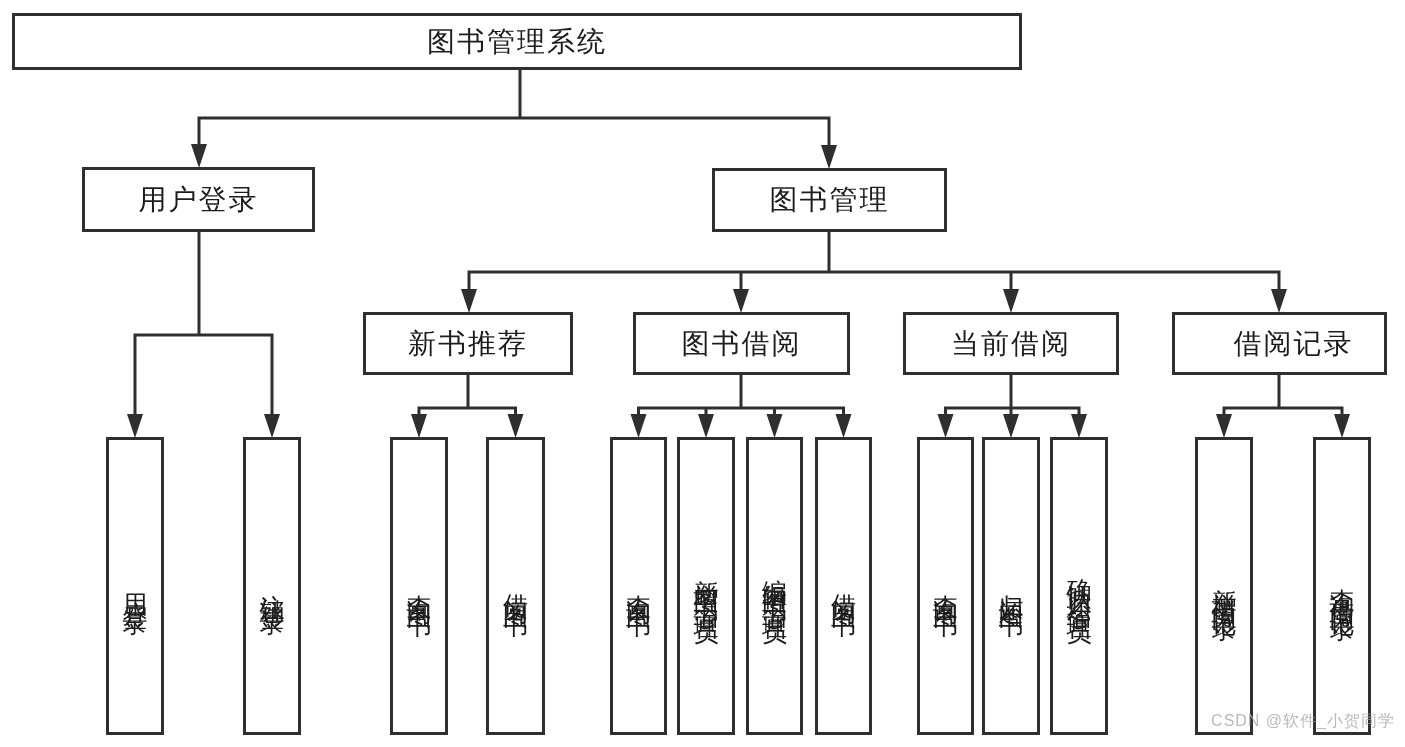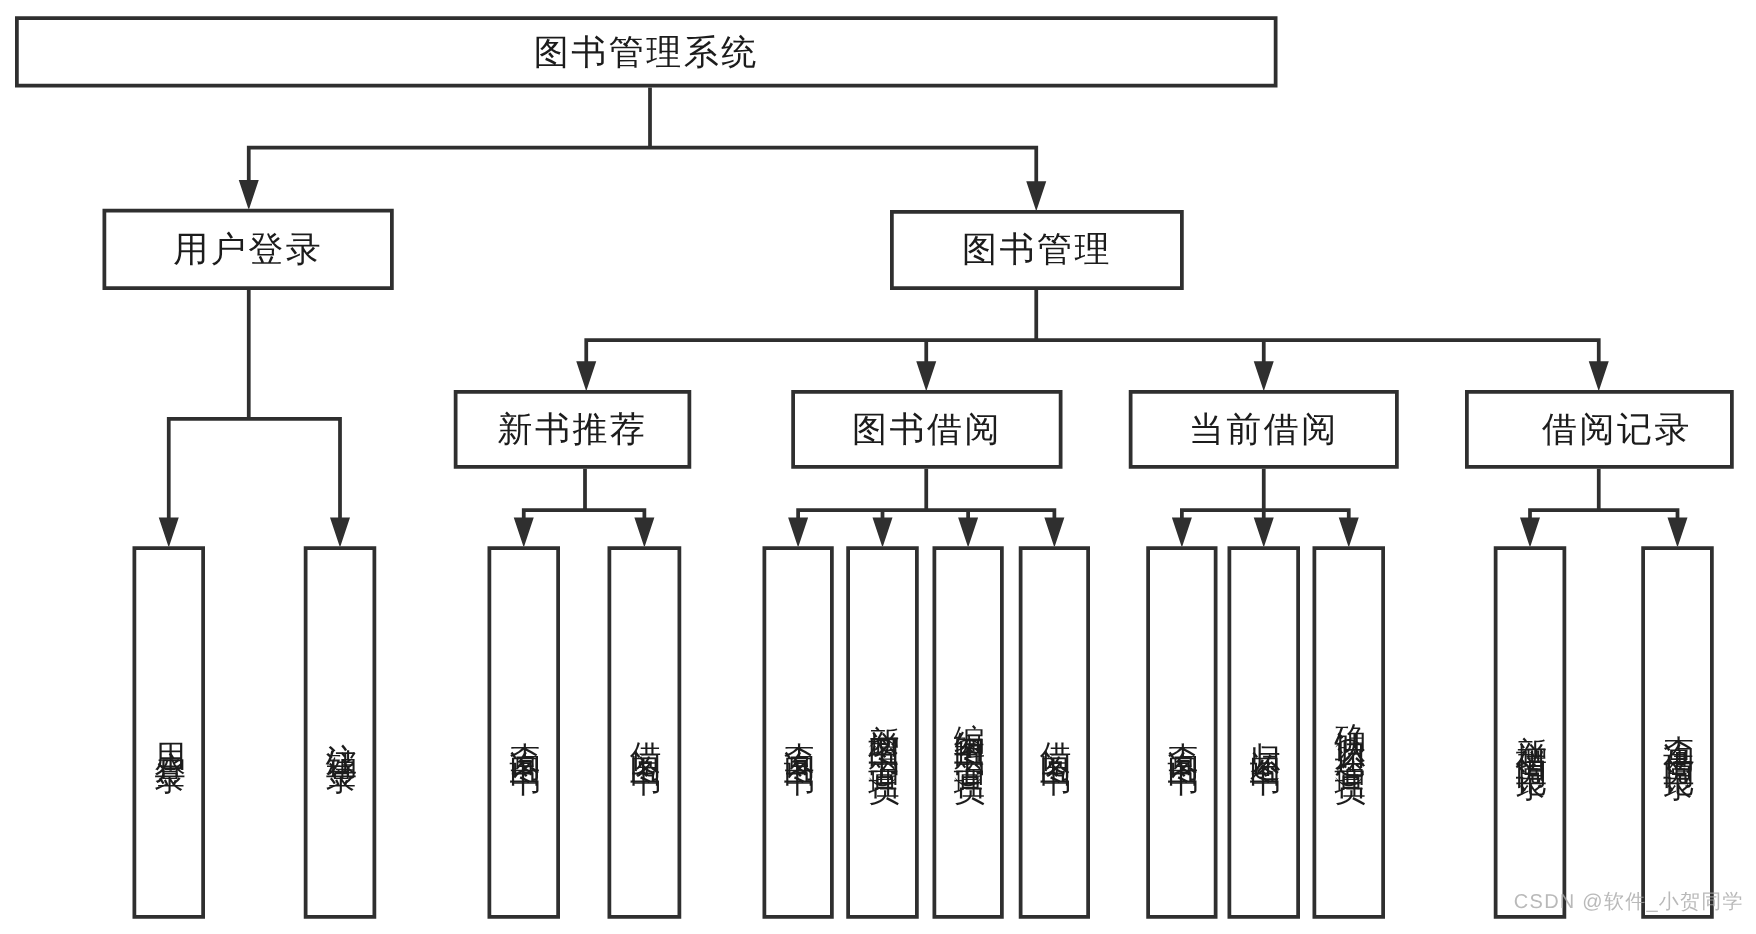--- a/index.html
+++ b/index.html
@@ -81,21 +81,21 @@
       M1071 414 L1087 414 L1079 438 Z
       M1216 414 L1232 414 L1224 438 Z
       M1334 414 L1350 414 L1342 438 Z"></path>
   </svg>
 
   <div class="node h" style="left:12px;top:13px;width:1010px;height:57px;">图书管理系统</div>
 
   <div class="node h" style="left:82px;top:167px;width:233px;height:65px;">用户登录</div>
   <div class="node h" style="left:712px;top:168px;width:235px;height:64px;">图书管理</div>
 
-  <div class="node h" style="left:363px;top:312px;width:190px;height:63px;">新书推荐</div>
+  <div class="node h" style="left:363px;top:312px;width:210px;height:63px;">新书推荐</div>
   <div class="node h" style="left:633px;top:312px;width:217px;height:63px;">图书借阅</div>
   <div class="node h" style="left:903px;top:312px;width:216px;height:63px;">当前借阅</div>
   <div class="node h" style="left:1172px;top:312px;width:215px;height:63px;padding-left:28px;">借阅记录</div>
 
   <div class="node v" style="left:106px;top:437px;width:58px;height:298px;">用户登录</div>
   <div class="node v" style="left:243px;top:437px;width:58px;height:298px;">注销登录</div>
 
   <div class="node v" style="left:390px;top:437px;width:58px;height:298px;">查询图书</div>
   <div class="node v" style="left:486px;top:437px;width:59px;height:298px;">借阅图书</div>
 

